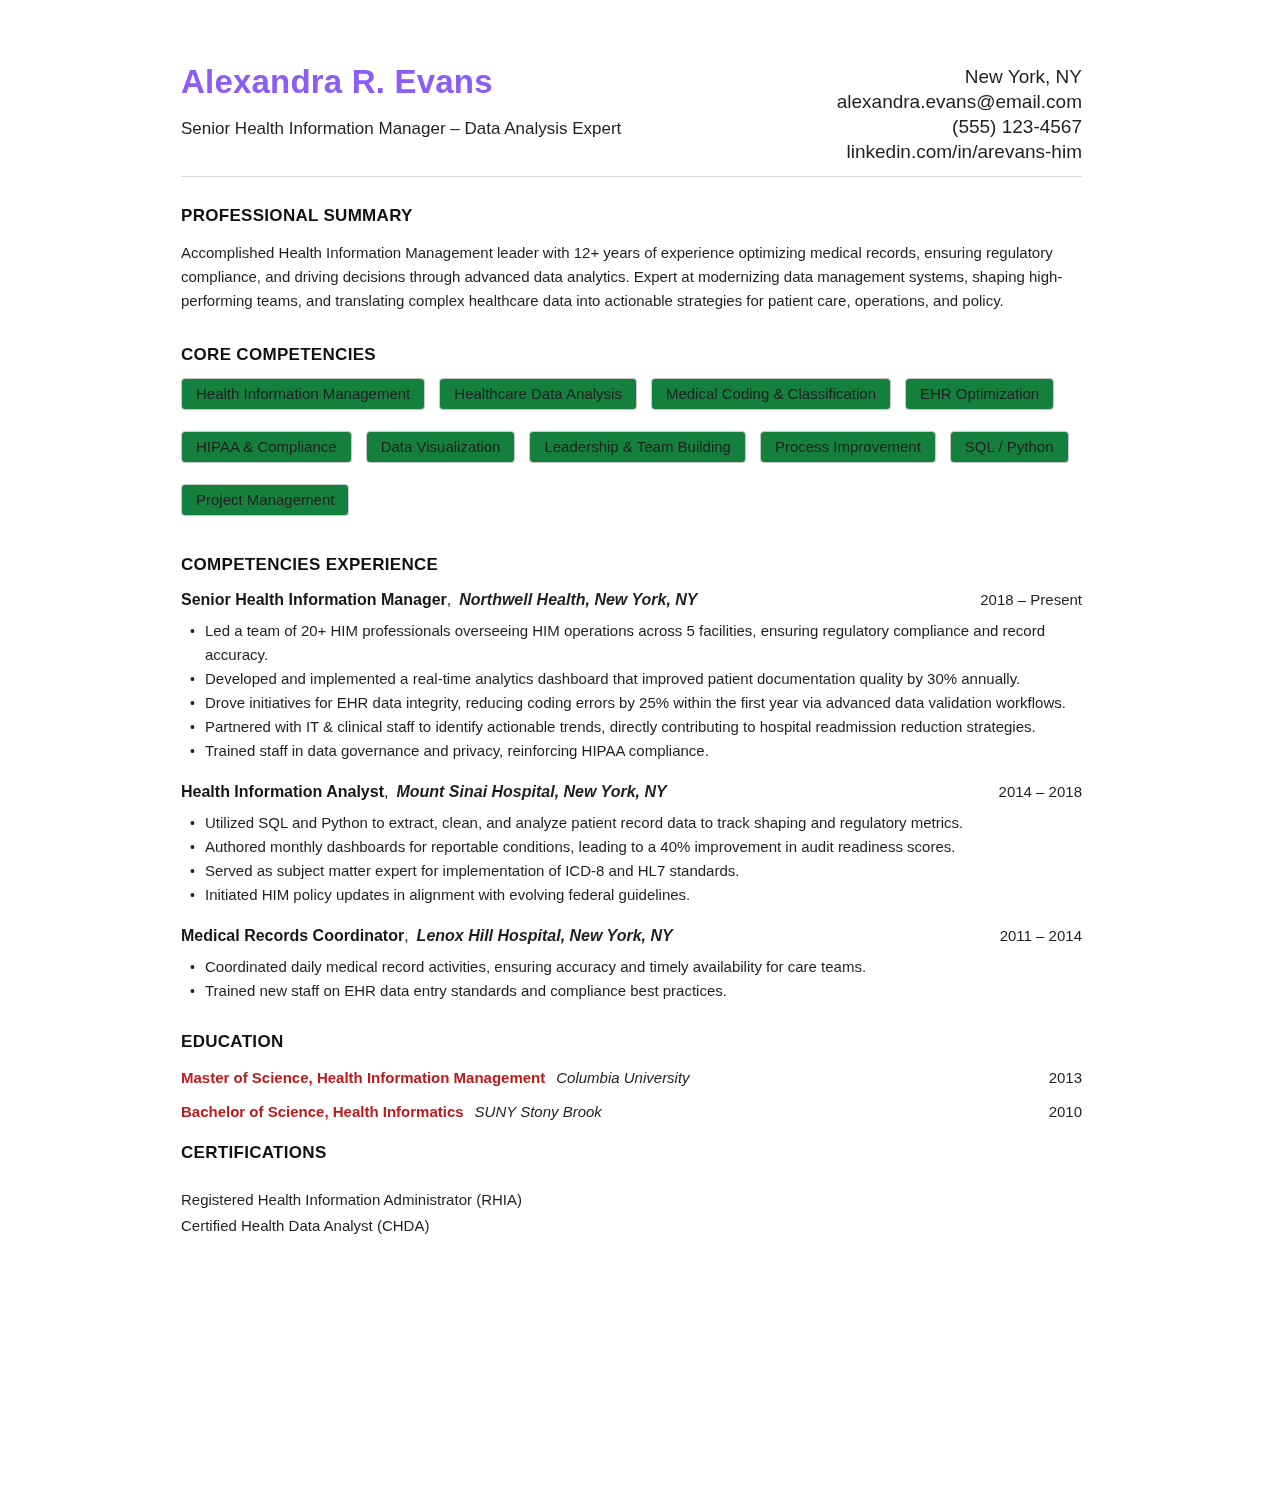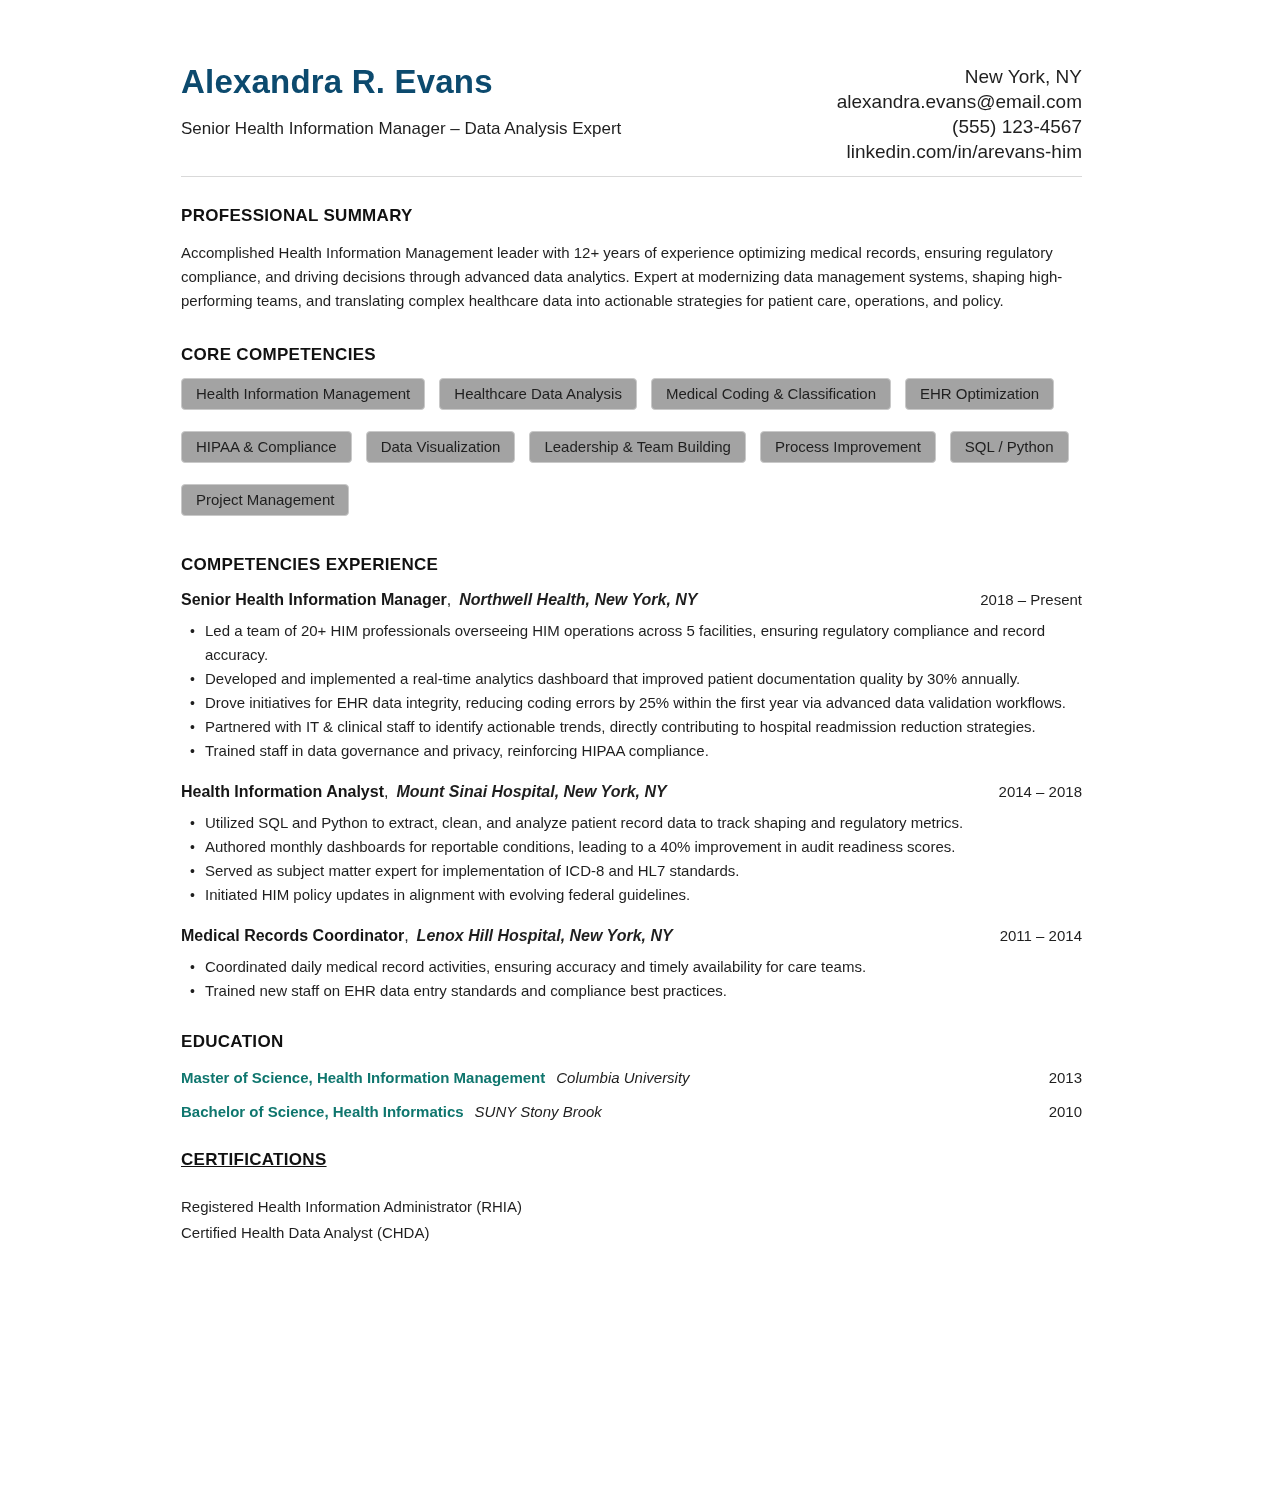--- a/index.html
+++ b/index.html
@@ -24,21 +24,21 @@
 
   
   .header-row {
     display: flex;
     justify-content: space-between;
     align-items: flex-start;
   }
   .name {
     font-size: 33px;
     font-weight: 700;
-    color: #0c4a6e;
+    color: #8b5cf6;
     letter-spacing: 0.2px;
     line-height: 40px;
   }
   .job-subtitle {
     font-size: 17px;
     margin-top: 16px;
     color: #1f1f1f;
     line-height: 22px;
   }
   .contact {
@@ -77,21 +77,21 @@
     display: flex;
     flex-wrap: wrap;
     gap: 21px 14px;
   }
   .pill {
     border: 1px solid #c9c9c9;
     border-radius: 4px;
     padding: 4px 14px;
     font-size: 15px;
     line-height: 22px;
-    background: #a3a3a3;
+    background: #15803d;
     color: #1f1f1f;
     white-space: nowrap;
   }
 
   
   .experience-heading { margin-top: 38px; }
   .job { margin-top: 14px; }
   .job + .job { margin-top: 18px; }
   .job-header {
     display: flex;
@@ -120,26 +120,26 @@
   
   .education-heading { margin-top: 28px; }
   .edu-row {
     display: flex;
     align-items: baseline;
     margin-top: 16px;
     font-size: 15px;
     line-height: 19px;
   }
   .edu-row + .edu-row { margin-top: 15px; }
-  .edu-degree { font-weight: 700; color: #0f766e; }
+  .edu-degree { font-weight: 700; color: #b91c1c; }
   .edu-school { font-style: italic; margin-left: 11px; }
   .edu-year { margin-left: auto; }
 
   
-  .certifications-heading { margin-top: 28px; text-decoration: underline; }
+  .certifications-heading { margin-top: 21px; }
   .cert-list { margin-top: 24px; }
   .cert-item {
     font-size: 15px;
     line-height: 26px;
     color: #1f1f1f;
   }
 </style>
 </head>
 <body>
 

